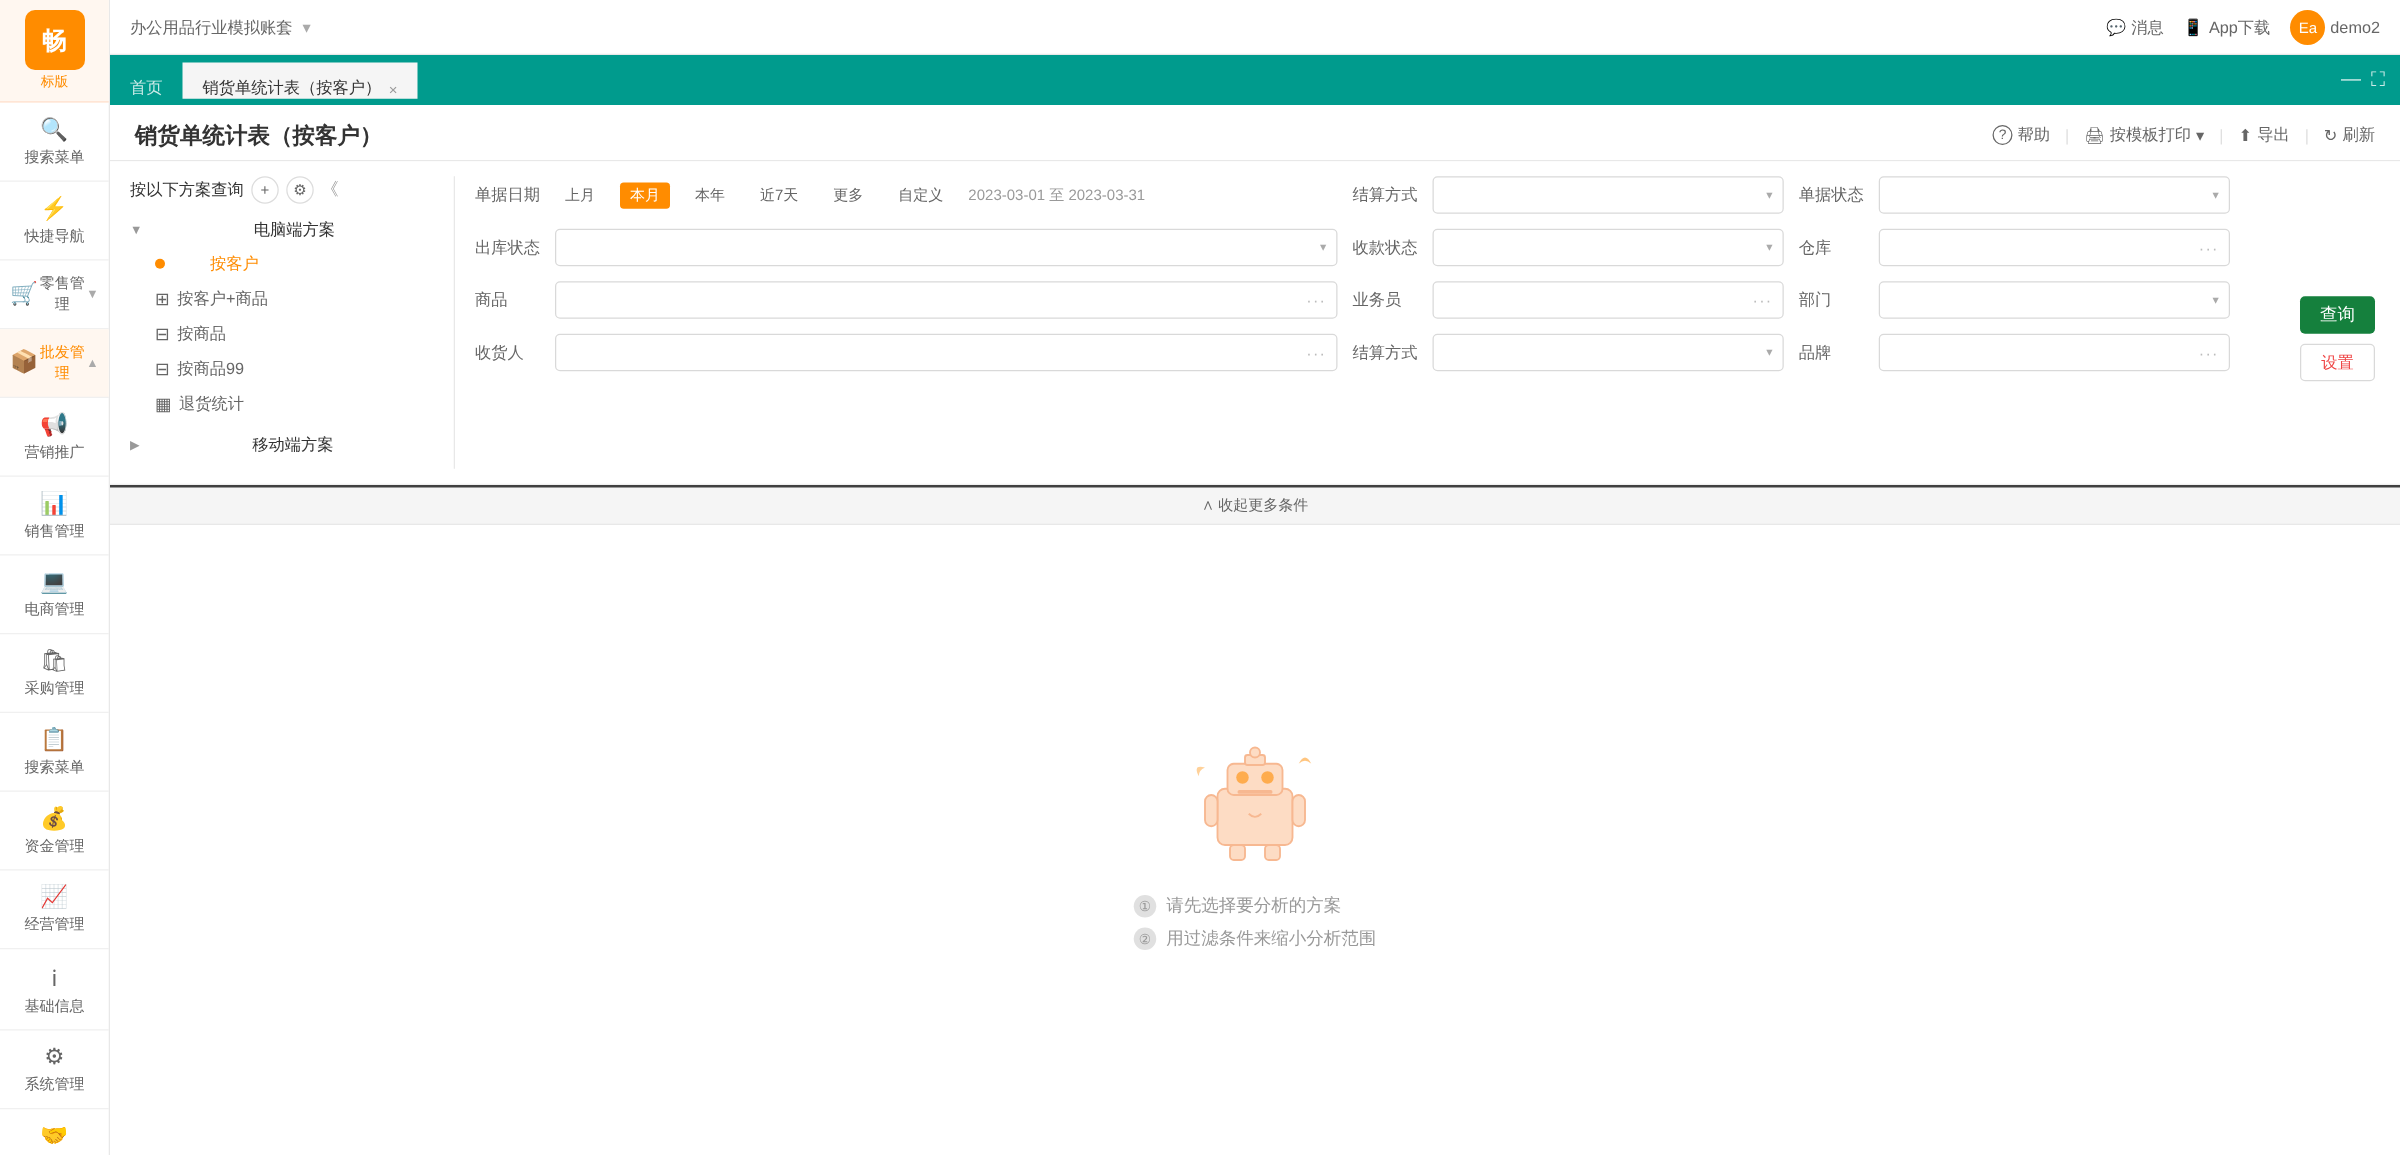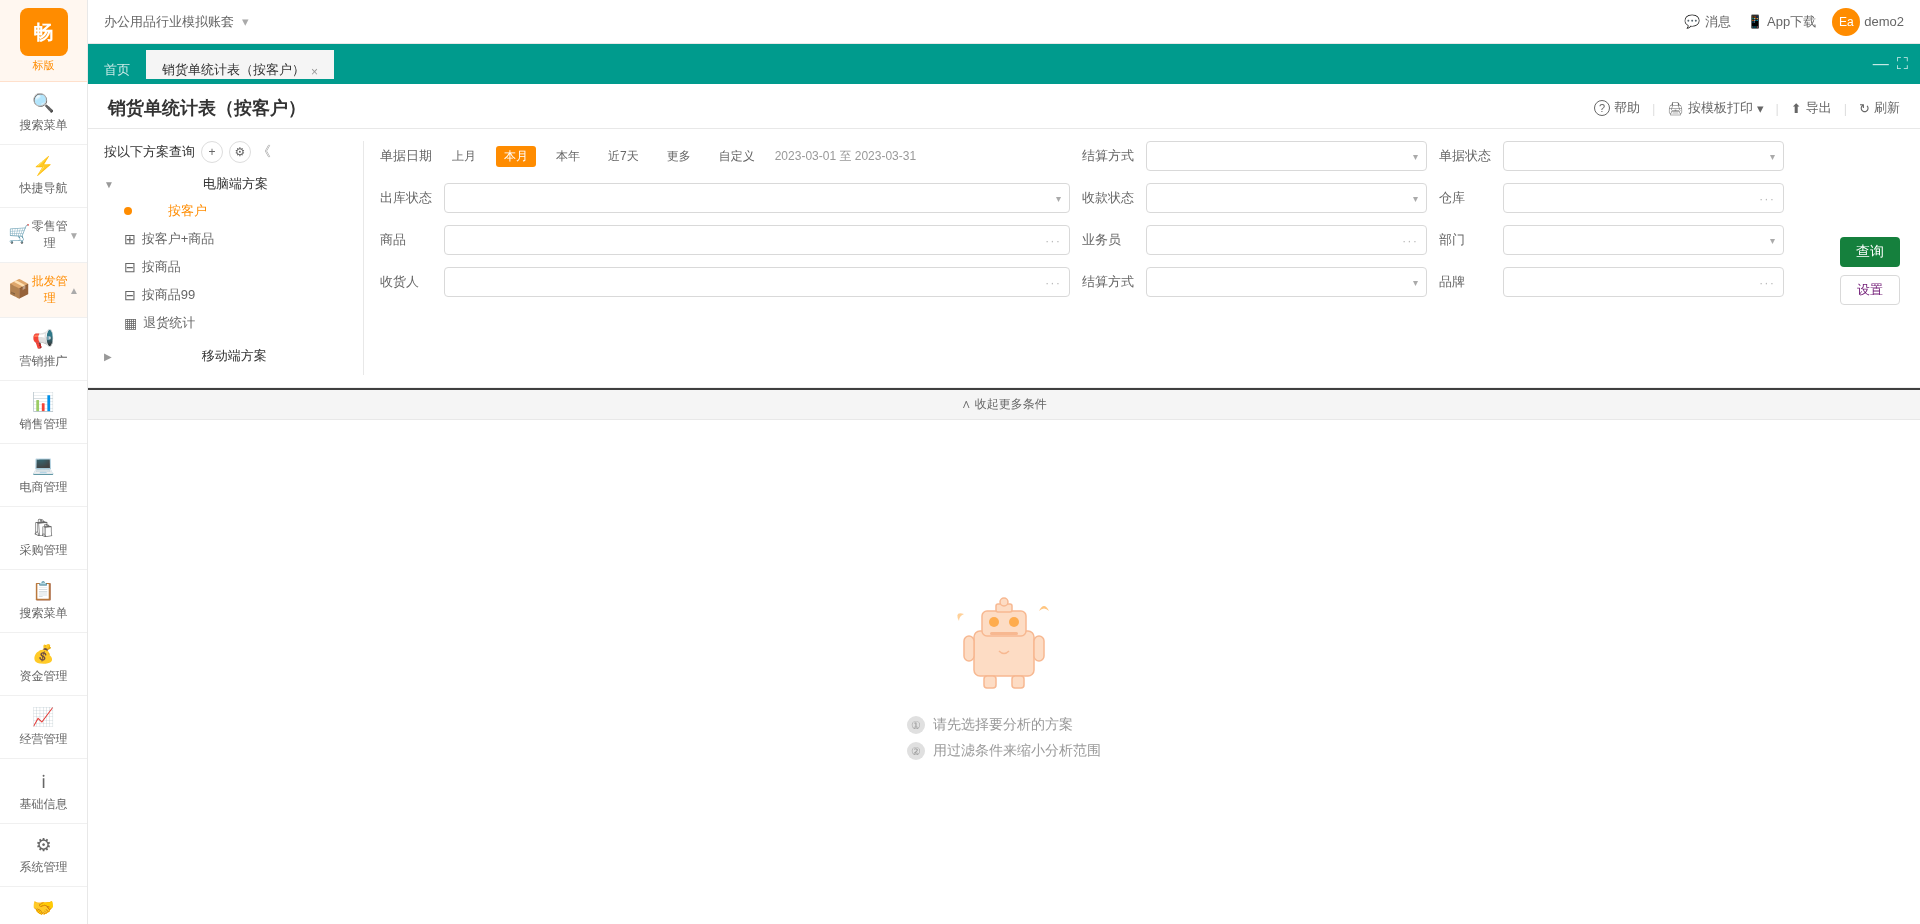--- a/index.html
+++ b/index.html
@@ -75,21 +75,21 @@
     .filter-control .fc-arrow { color: #aaa; font-size: 10px; }
     .filter-control .fc-dots { color: #bbb; letter-spacing: 1px; }
     .date-btns { display: flex; align-items: center; gap: 12px; justify-content: center; }
     .date-btn { padding: 2px 8px; border-radius: 3px; cursor: pointer; font-size: 12px; color: #666; }
     .date-btn.active { background: #ff8c00; color: #fff; border-radius: 3px; }
     .date-range { font-size: 12px; color: #999; margin-left: 4px; }
 
     
     .action-btns { display: flex; flex-direction: column; gap: 8px; margin-left: 16px; flex-shrink: 0; }
     .btn-query { background: #15803d; color: #fff; border: none; padding: 6px 16px; border-radius: 4px; cursor: pointer; font-size: 14px; }
-    .btn-settings { background: #fff; color: #701a75; border: 1px solid #d9d9d9; padding: 5px 16px; border-radius: 4px; cursor: pointer; font-size: 13px; }
+    .btn-settings { background: #fff; color: #ef4444; border: 1px solid #d9d9d9; padding: 5px 16px; border-radius: 4px; cursor: pointer; font-size: 13px; }
 
     
     .collapse-bar { background: #f5f5f5; text-align: center; padding: 6px; cursor: pointer; color: #666; font-size: 12px; border-top: 2px solid #404040; border-bottom: 1px solid #e8e8e8; }
 
     
     .empty-state { flex: 1; display: flex; flex-direction: column; align-items: center; justify-content: center; background: #fff; padding: 40px; }
     .empty-robot { width: 120px; height: 120px; position: relative; margin-bottom: 20px; }
     .empty-tips { color: #999; font-size: 14px; }
     .empty-tip-item { display: flex; align-items: center; gap: 8px; margin-bottom: 8px; }
     .tip-num { width: 18px; height: 18px; border-radius: 50%; background: #e0e0e0; color: #999; font-size: 11px; display: flex; align-items: center; justify-content: center; }

